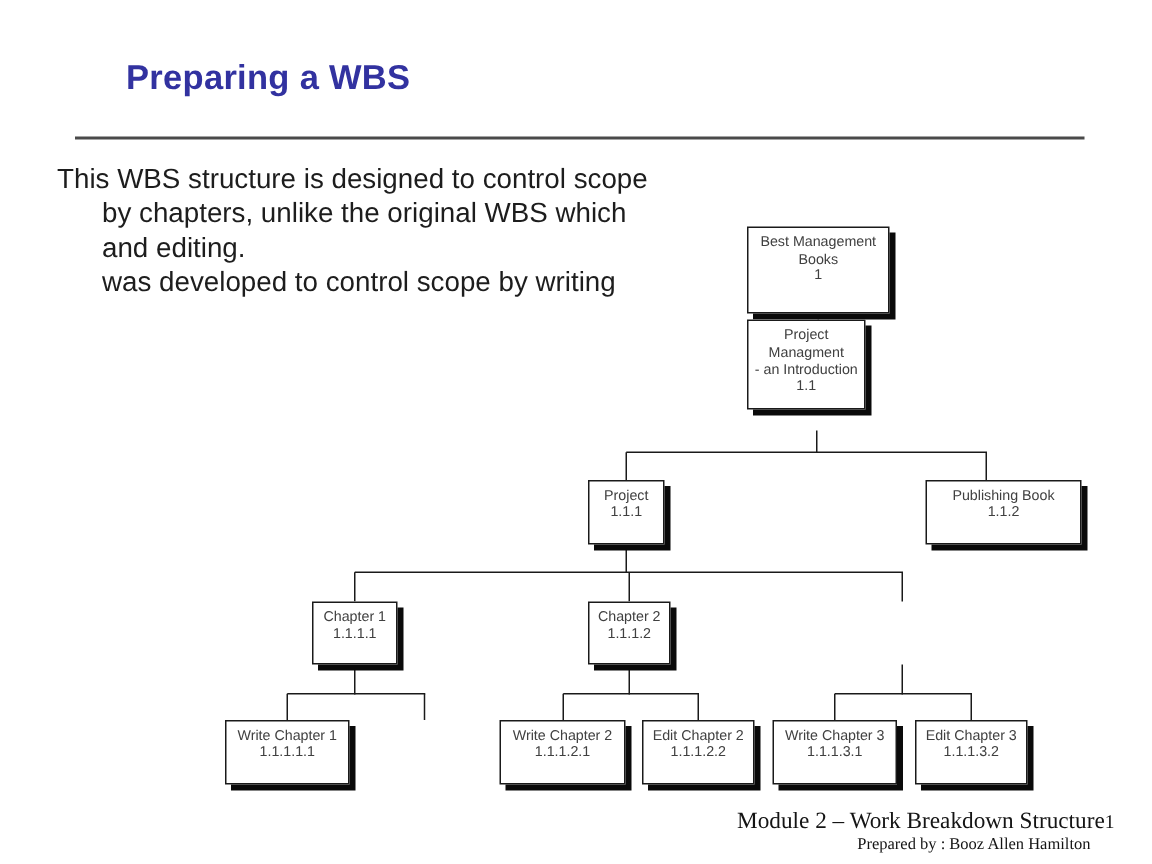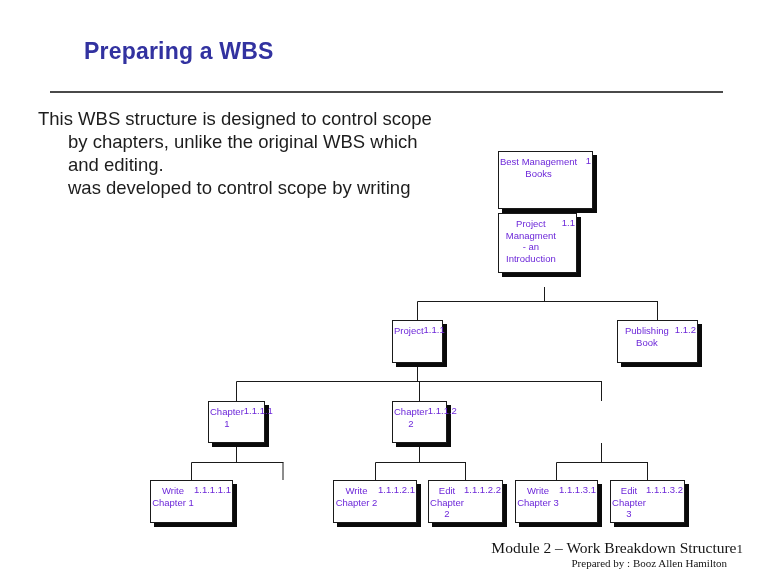--- a/index.html
+++ b/index.html
@@ -20,22 +20,22 @@
     position:absolute;left:38px;top:107px;width:440px;
     font-size:18.5px;line-height:23px;color:#1d1d1d;
   }
   .body-line{white-space:nowrap;}
   .body-line.indent{padding-left:30px;}
   .connector-svg{position:absolute;left:0;top:0;width:768px;height:576px;pointer-events:none;}
   .connector-svg line{stroke:#1a1a1a;stroke-width:1;}
   .node{
     position:absolute;background:#ffffff;border:1px solid #1a1a1a;
     box-shadow:4px 4px 0 #0a0a0a;box-sizing:border-box;
-    display:flex;flex-direction:row;justify-content:space-between;
-    padding:4px 1px 20px 1px;text-align:center;color:#6d28d9;
+    display:flex;flex-direction:column;justify-content:space-between;
+    padding:4px 1px 20px 1px;text-align:center;color:#404040;
   }
   .node-label{font-size:9.5px;line-height:11.5px;}
   .node-code{font-size:9.5px;line-height:10px;}
   .footer{
     position:absolute;right:25px;top:539px;text-align:left;
     font-family:"Liberation Serif","DejaVu Serif",serif;color:#141414;
     white-space:nowrap;
   }
   .footer-module{font-size:15.5px;}
   .footer-page{font-size:13px;}
@@ -100,21 +100,21 @@
       <div>- an Introduction</div>
     </div>
     <div class="node-code">1.1</div>
   </div>
 
   <div class="node" style="left:392px;top:320px;width:51px;height:43px">
     <div class="node-label">Project</div>
     <div class="node-code">1.1.1</div>
   </div>
 
-  <div class="node" style="left:617px;top:320px;width:81px;height:43px">
+  <div class="node" style="left:617px;top:320px;width:104px;height:43px">
     <div class="node-label">Publishing Book</div>
     <div class="node-code">1.1.2</div>
   </div>
 
   <div class="node" style="left:208px;top:401px;width:57px;height:42px">
     <div class="node-label">Chapter 1</div>
     <div class="node-code">1.1.1.1</div>
   </div>
 
   <div class="node" style="left:392px;top:401px;width:55px;height:42px">

